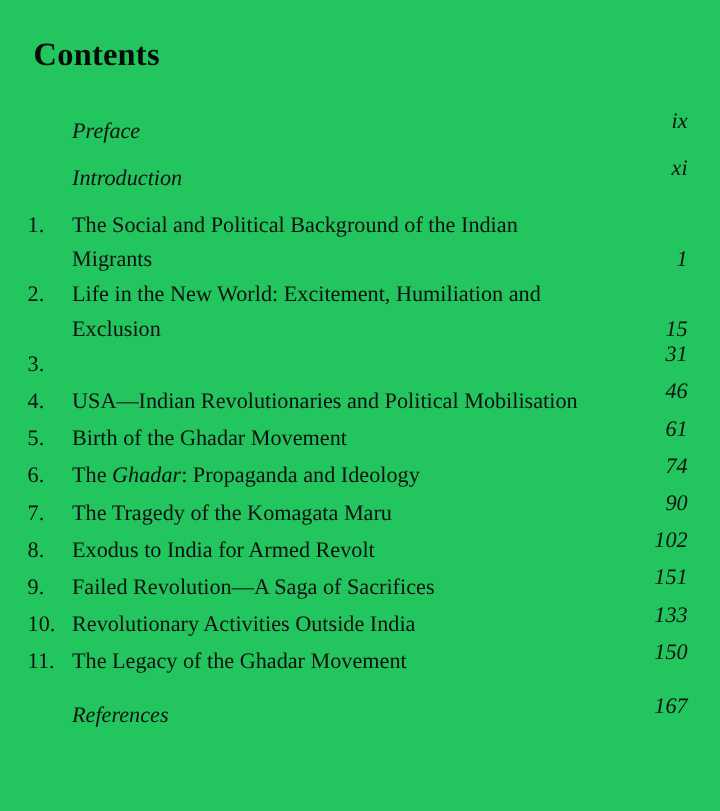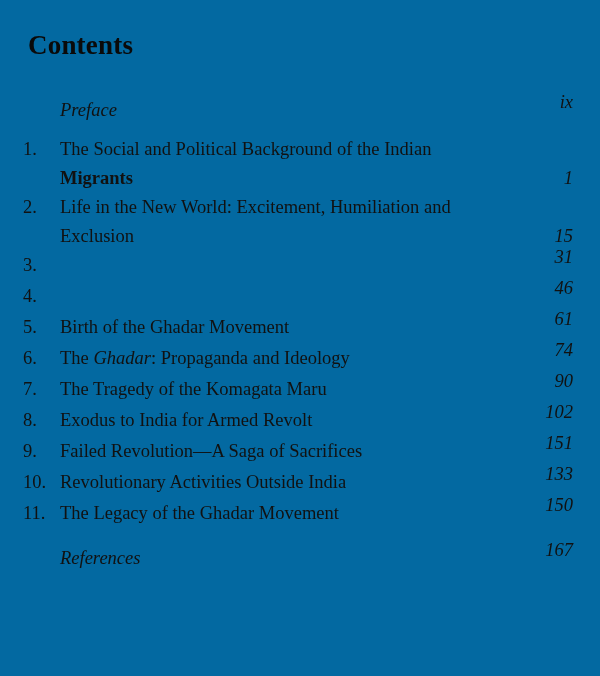--- a/index.html
+++ b/index.html
@@ -15,21 +15,21 @@
     color: #111111;
     overflow: hidden;
   }
 
   .page {
     position: relative;
     width: 600px;
     height: 676px;
     box-sizing: border-box;
     padding: 0;
-    background: #0369a1;
+    background: #22c55e;
   }
 
   
   .toc-title {
     position: absolute;
     left: 28px;
     top: 30px;
     font-size: 27px;
     font-weight: 700;
     letter-spacing: 0.2px;
@@ -130,42 +130,48 @@
 <div class="page">
 
   <div class="toc-title">Contents</div>
 
   <div class="toc-list">
       <div class="toc-entry front">
         <span class="entry-num"></span>
         <span class="entry-title">Preface</span>
         <span class="entry-page">ix</span>
       </div>
+      <div class="toc-entry front">
+        <span class="entry-num"></span>
+        <span class="entry-title">Introduction</span>
+        <span class="entry-page">xi</span>
+      </div>
       <div class="toc-entry chapter two-line">
         <span class="entry-num">1.</span>
         <span class="entry-title">
           <span style="display: block;">The Social and Political Background of the Indian</span>
-          <span style="display: block; font-weight: bold;">Migrants</span>
+          <span style="display: block;">Migrants</span>
         </span>
         <span class="entry-page">1</span>
       </div>
       <div class="toc-entry chapter two-line">
         <span class="entry-num">2.</span>
         <span class="entry-title">
           <span style="display: block;">Life in the New World: Excitement, Humiliation and</span>
           <span style="display: block;">Exclusion</span>
         </span>
         <span class="entry-page">15</span>
       </div>
       <div class="toc-entry chapter">
         <span class="entry-num">3.</span>
         <span class="entry-page">31</span>
       </div>
       <div class="toc-entry chapter">
         <span class="entry-num">4.</span>
+        <span class="entry-title">USA—Indian Revolutionaries and Political Mobilisation</span>
         <span class="entry-page">46</span>
       </div>
       <div class="toc-entry chapter">
         <span class="entry-num">5.</span>
         <span class="entry-title">Birth of the Ghadar Movement</span>
         <span class="entry-page">61</span>
       </div>
       <div class="toc-entry chapter">
         <span class="entry-num">6.</span>
         <span class="entry-title">The <em>Ghadar</em>: Propaganda and Ideology</span>

